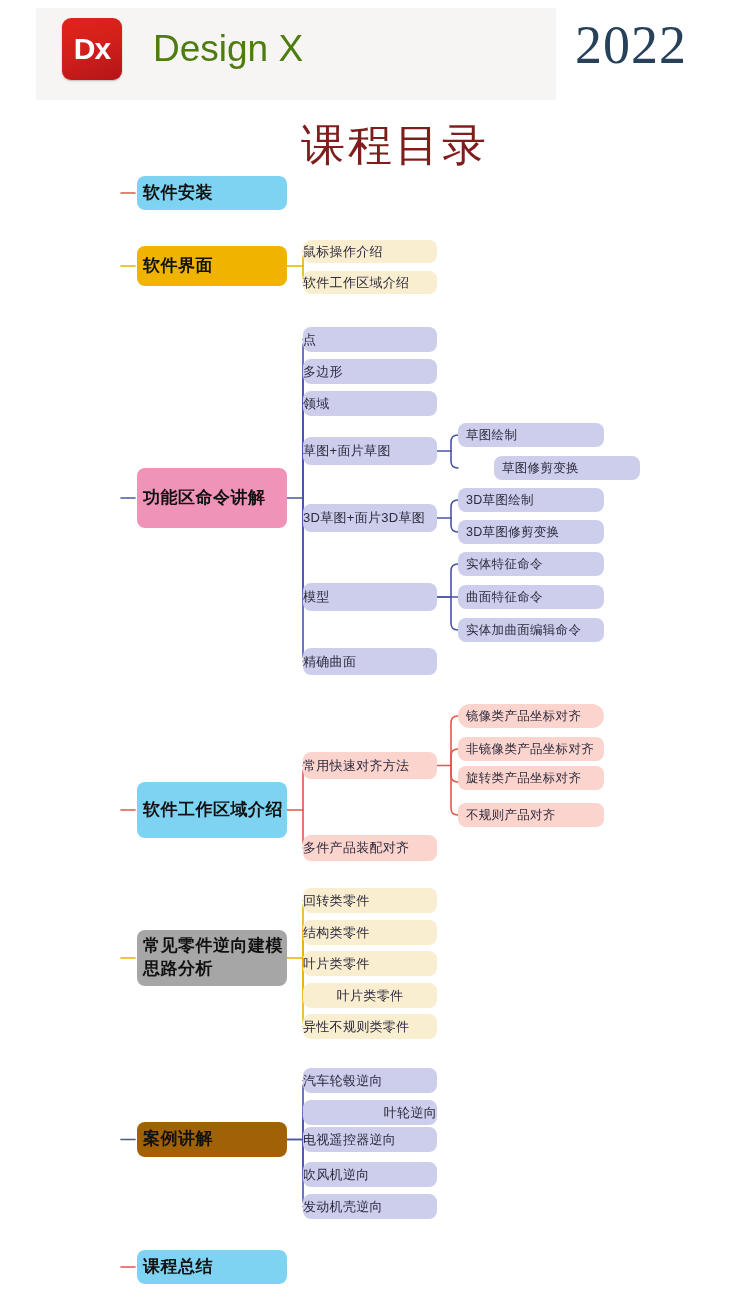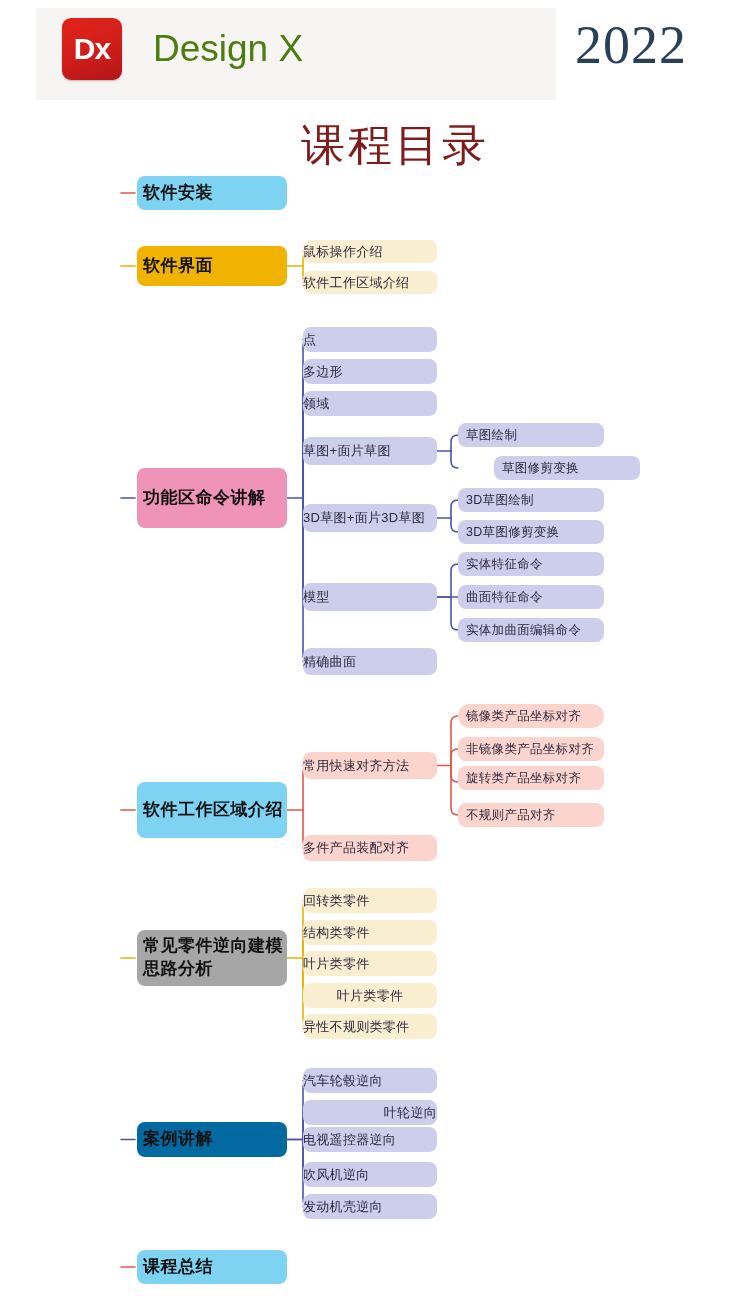--- a/index.html
+++ b/index.html
@@ -80,21 +80,21 @@
   .n3{
     padding:0 0 0 8px;
     font-size:12.5px;color:#2c2a3d;font-weight:normal;
     letter-spacing:.3px;
   }
 
   
   .c-blue   {background:#7fd3f2;}
   .c-yellow {background:#f0b400;}
   .c-pink   {background:#f093b8;}
-  .c-green  {background:#0369a1;justify-content:center;}
+  .c-green  {background:#a16207;justify-content:center;}
   .c-gray   {background:#a6a6a6;}
   .c-lav    {background:#cdcdec;}
   .c-cream  {background:#faeed0;}
   .c-salmon {background:#fbd4cd;}
 </style>
 </head>
 <body>
 
 <div id="root">
 

